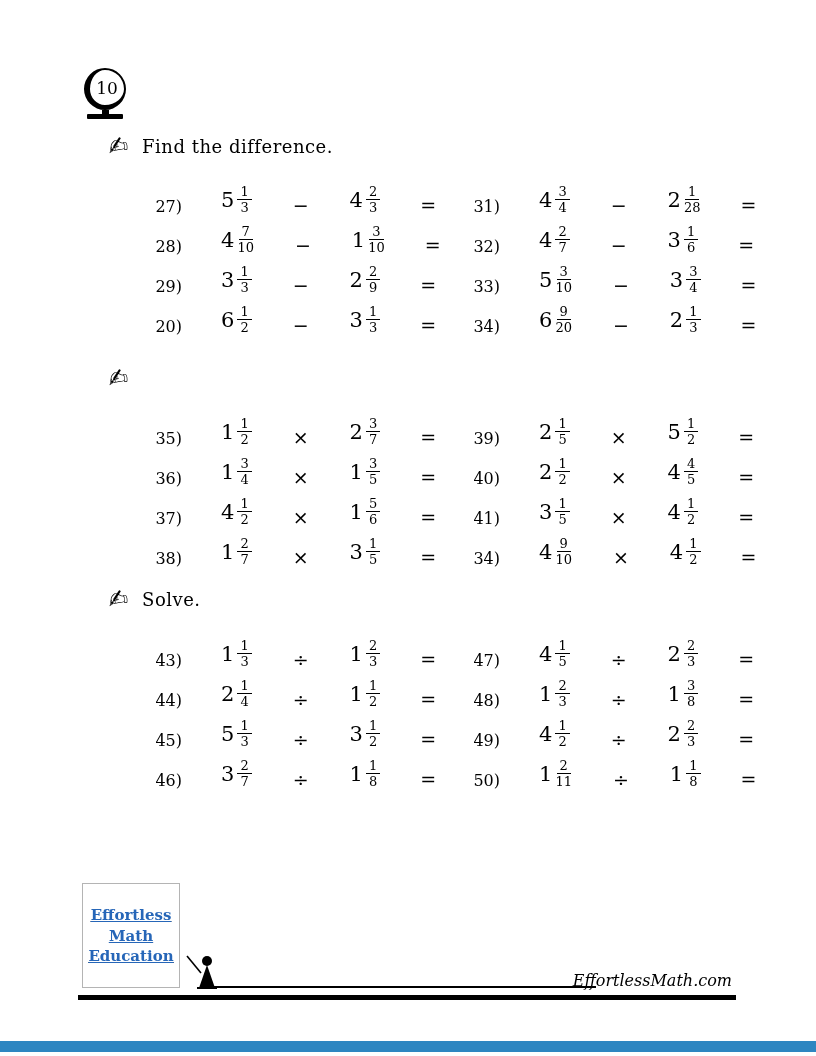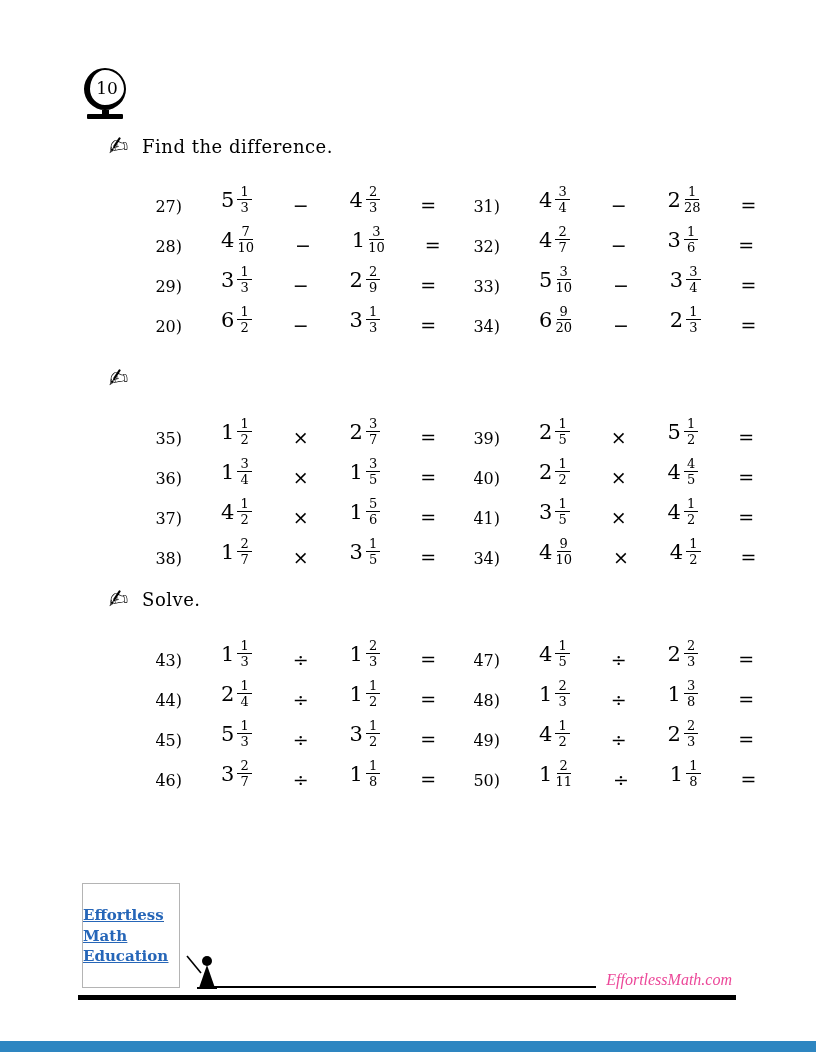--- a/index.html
+++ b/index.html
@@ -105,21 +105,21 @@
   .eq { font-size: 19px; margin-left: 8px; }
 
   
   .logo-box {
     position: absolute;
     left: 82px; top: 883px;
     width: 98px; height: 105px;
     border: 1px solid #b4b4b4;
     background: #fff;
     display: flex; flex-direction: column;
-    justify-content: space-evenly;
+    align-items: center; justify-content: space-evenly;
     padding: 20px 0;
     text-decoration: underline;
   }
   .logo-line {
     font-size: 15px;
     font-weight: bold;
     text-decoration: underline;
     cursor: pointer;
   }
   .teacher { position: absolute; left: 186px; top: 948px; }
@@ -656,17 +656,17 @@
   </div>
 
   <svg class="teacher" width="36" height="42" viewBox="0 0 36 42">
     <line x1="1" y1="8" x2="15" y2="25" stroke="#000" stroke-width="1.6"></line>
     <circle cx="21" cy="13" r="5" fill="#000"></circle>
     <path d="M21 17 L13 40 L29 40 Z" fill="#000"></path>
     <rect x="11" y="39" width="20" height="2" fill="#000"></rect>
   </svg>
 
   <div class="ground-line"></div>
-  <span class="site-link" style="color: #ec4899; font-family: Liberation Serif, serif;">EffortlessMath.com</span>
+  <span class="site-link" style="color: #000000;">EffortlessMath.com</span>
   <div class="footer-rule"></div>
   <div class="bottom-bar" style="background: rgb(46, 134, 193);"></div>
 
 </div>
 
 </body></html>

